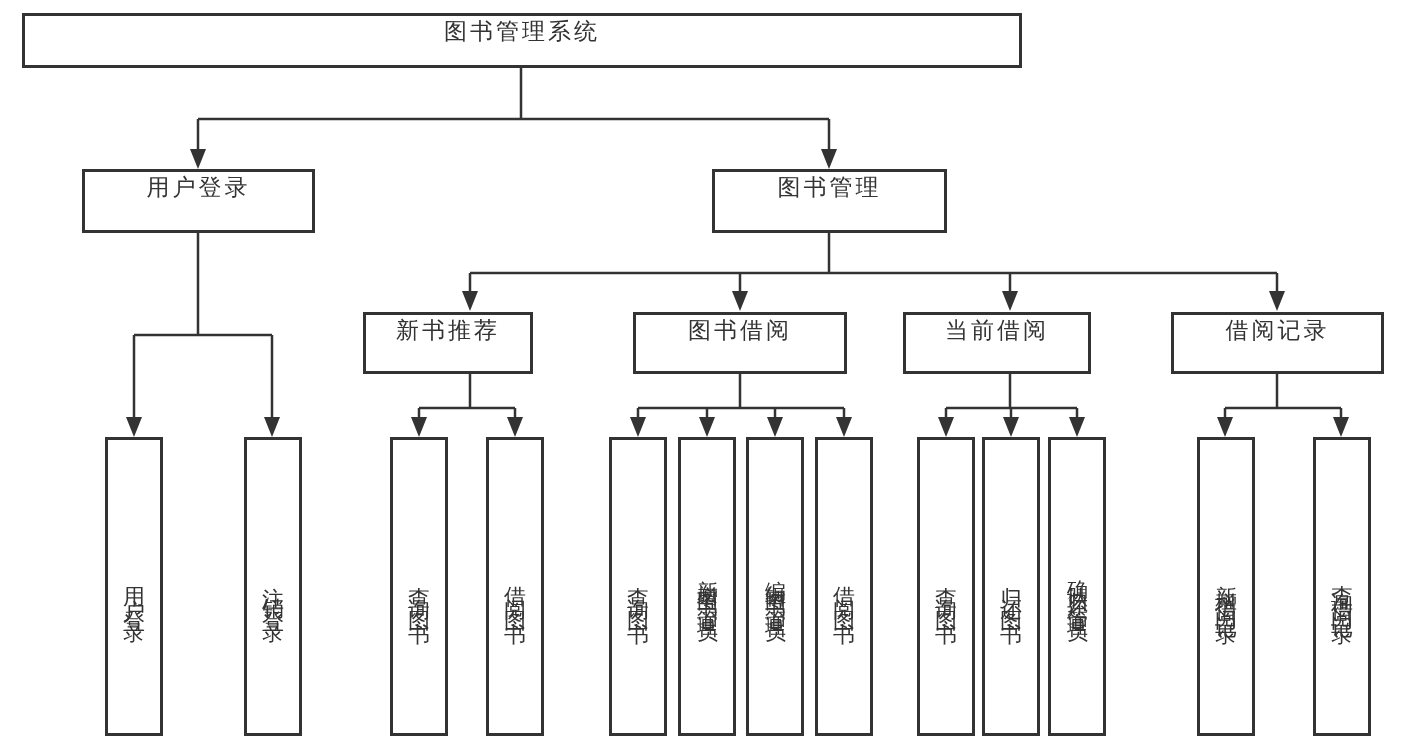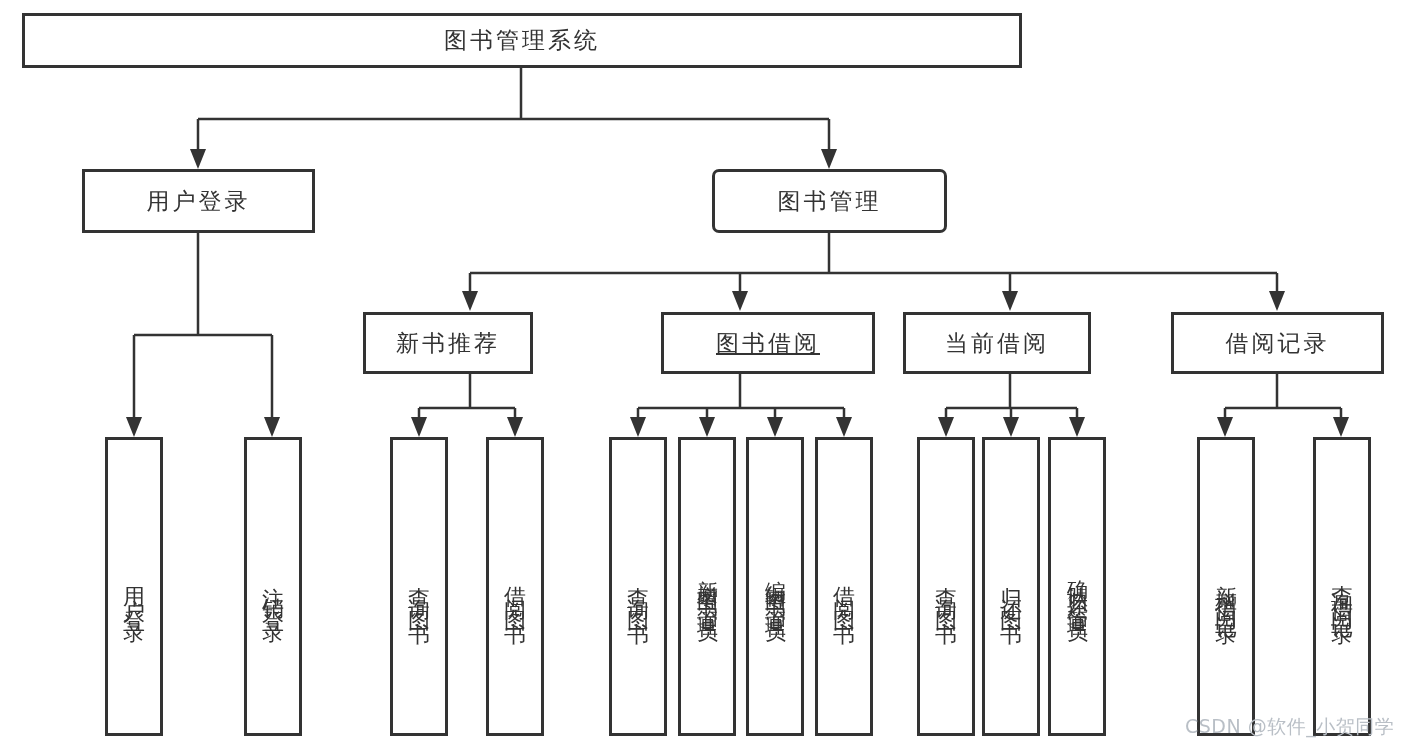--- a/index.html
+++ b/index.html
@@ -20,21 +20,20 @@
     left: 0; top: 0;
     width: 1405px; height: 747px;
     z-index: 1;
   }
   .box {
     position: absolute;
     box-sizing: border-box;
     border: 3px solid #333333;
     background: #ffffff;
     display: flex;
-    align-items: center;
     justify-content: center;
     color: #333333;
     font-size: 23px;
     letter-spacing: 3px;
     z-index: 2;
     white-space: nowrap;
   }
   .leaf {
     position: absolute;
     box-sizing: border-box;
@@ -136,28 +135,28 @@
     </g>
   </svg>
 
   <div class="box" style="left:22px; top:13px; width:1000px; height:55px;">
     <span>图书管理系统</span>
   </div>
 
   <div class="box" style="left:82px; top:169px; width:233px; height:64px;">
     <span>用户登录</span>
   </div>
-  <div class="box" style="left:712px; top:169px; width:235px; height:64px;border-radius:7px;">
+  <div class="box" style="left:712px; top:169px; width:235px; height:64px;">
     <span>图书管理</span>
   </div>
 
   <div class="box" style="left:363px; top:312px; width:170px; height:62px;">
     <span>新书推荐</span>
   </div>
-  <div class="box" style="left:661px; top:312px; width:214px; height:62px;text-decoration:underline;">
+  <div class="box" style="left:633px; top:312px; width:214px; height:62px;">
     <span>图书借阅</span>
   </div>
   <div class="box" style="left:903px; top:312px; width:188px; height:62px;">
     <span>当前借阅</span>
   </div>
   <div class="box" style="left:1171px; top:312px; width:213px; height:62px;">
     <span>借阅记录</span>
   </div>
 
   <div class="leaf" style="left:105px;">
@@ -197,15 +196,14 @@
     <span class="vtext sp9">确认归还（管理员）</span>
   </div>
 
   <div class="leaf" style="left:1197px;">
     <span class="vtext sp6">新增借阅记录</span>
   </div>
   <div class="leaf" style="left:1313px;">
     <span class="vtext sp6">查询借阅记录</span>
   </div>
 
-  <div id="watermark">CSDN @软件_小贺同学</div>
 
 </div>
 
 </body></html>

